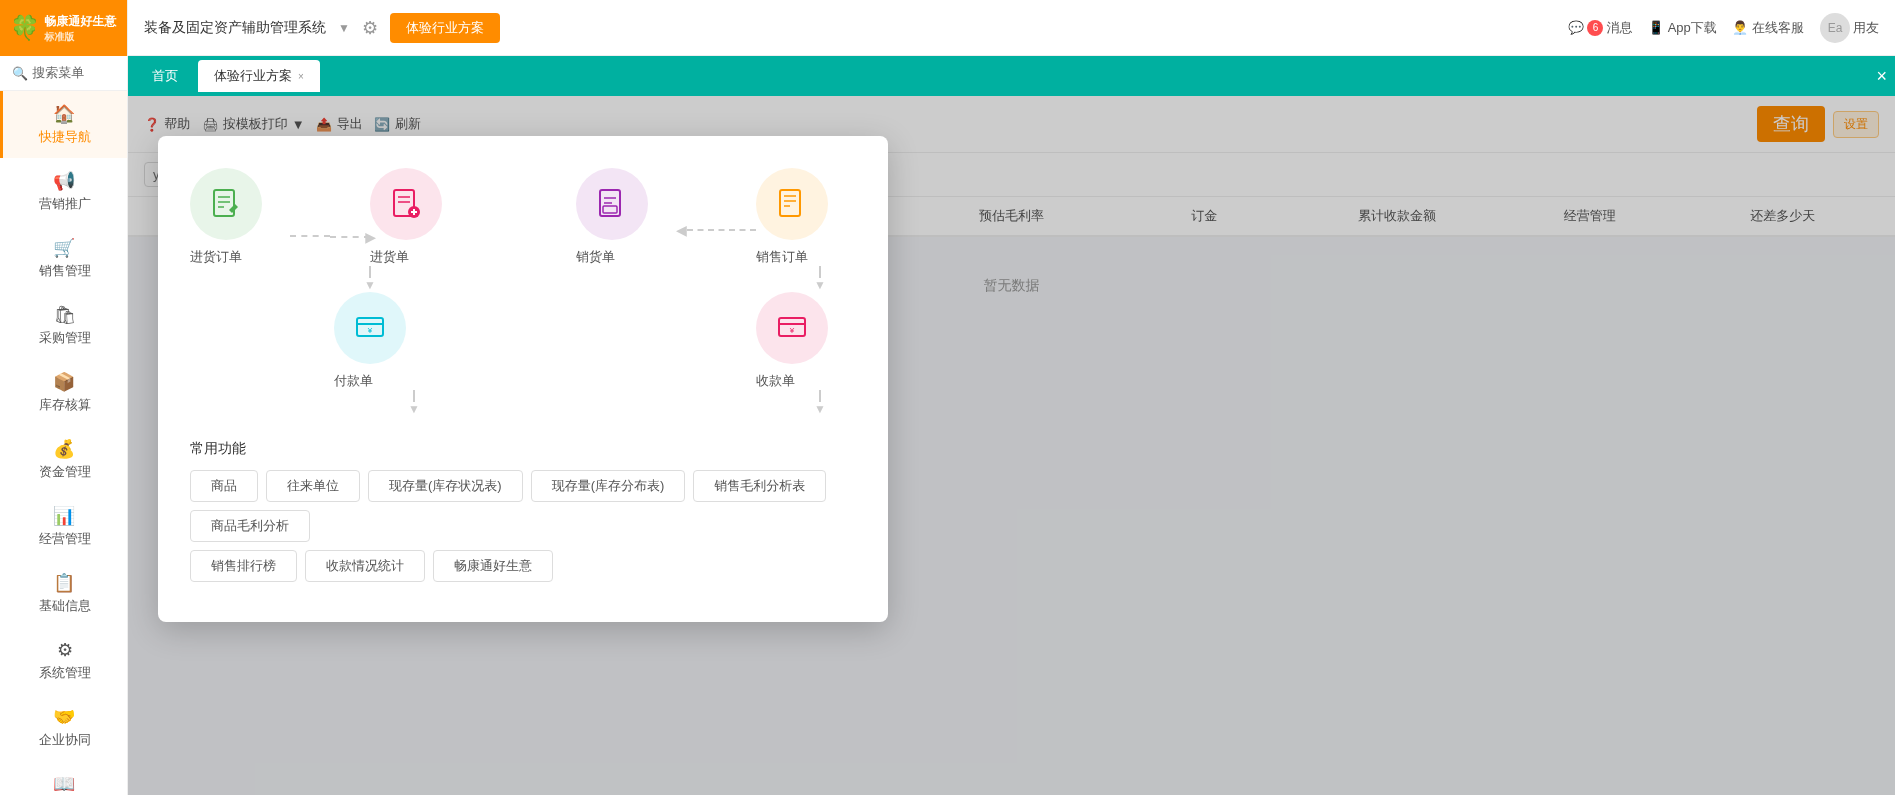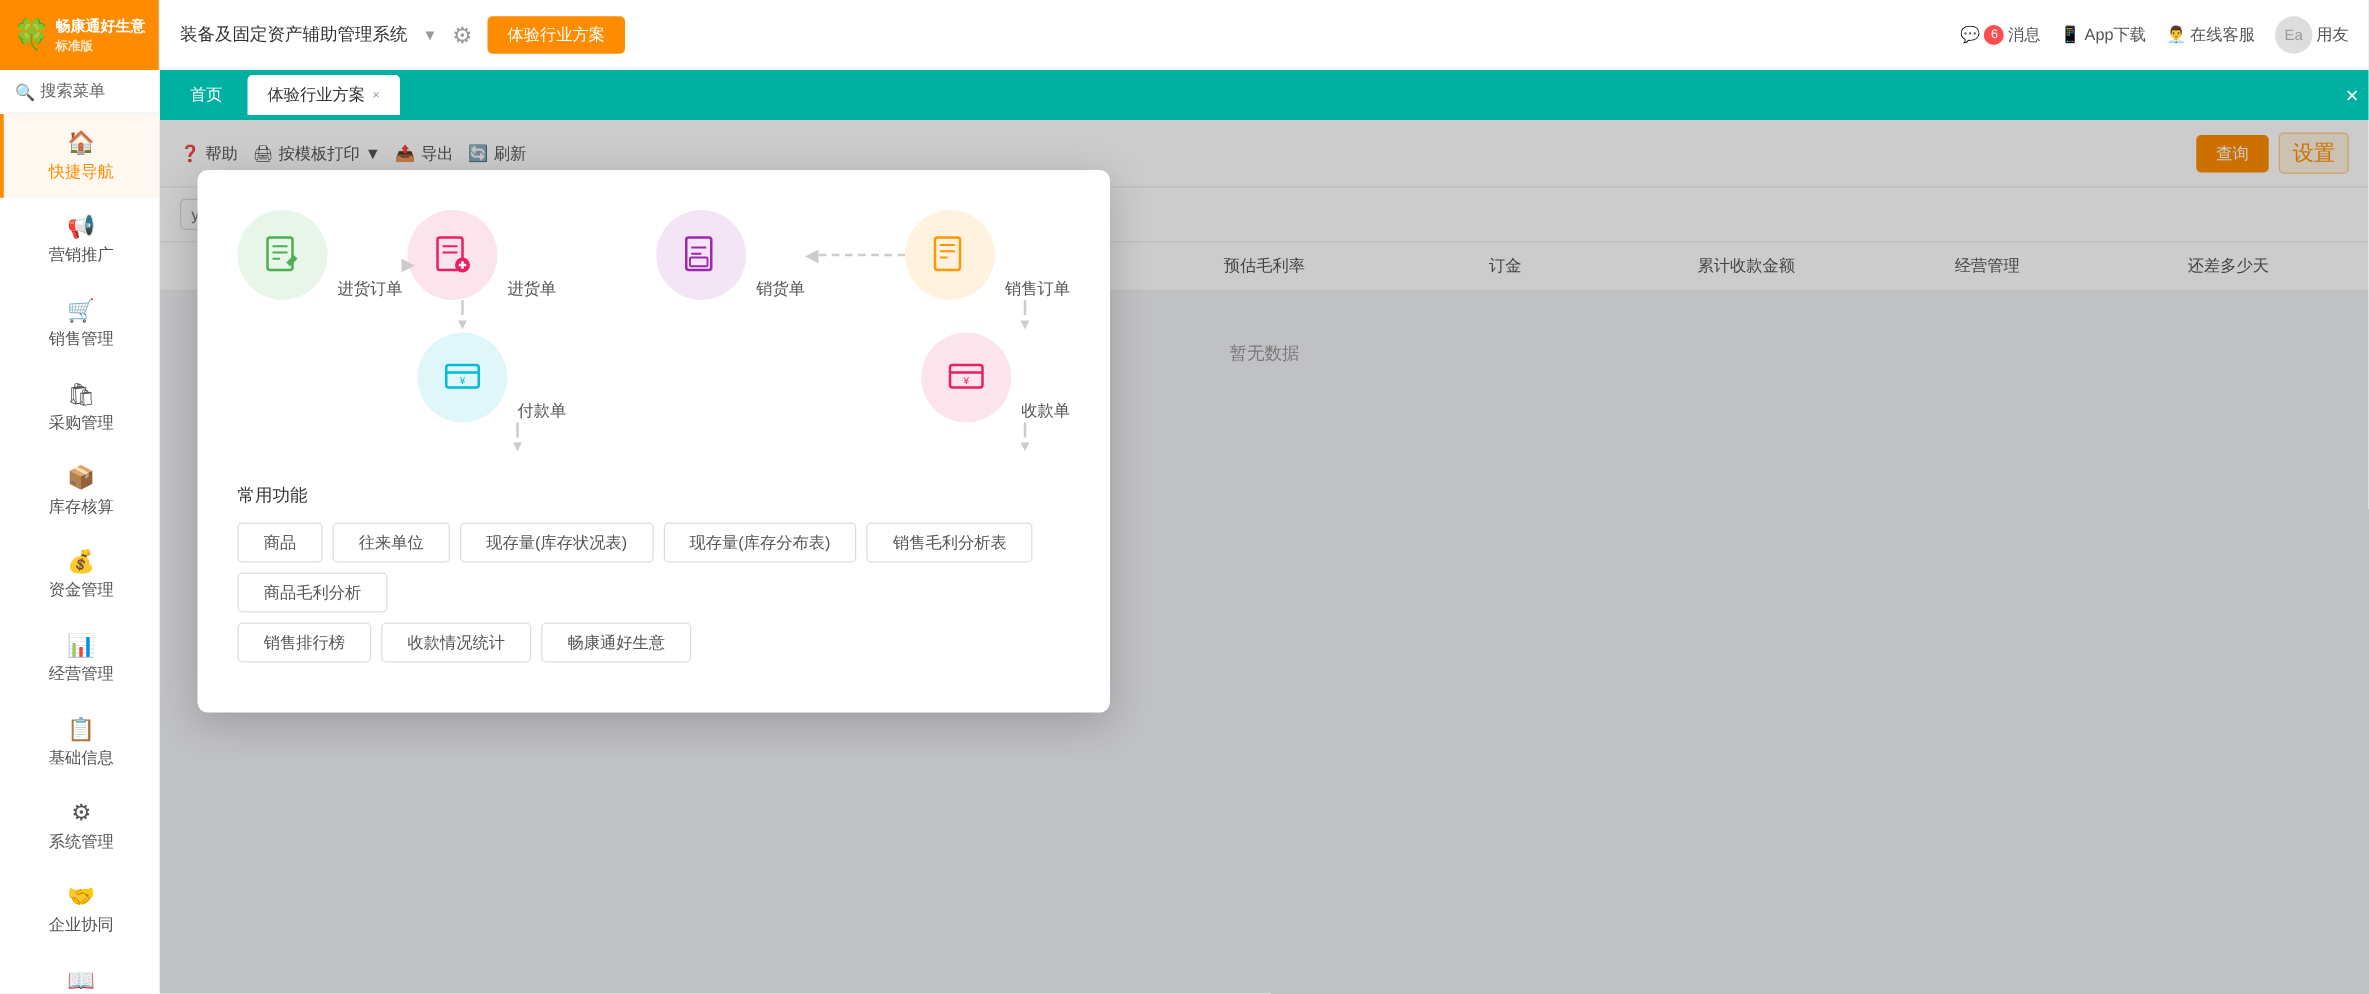--- a/index.html
+++ b/index.html
@@ -166,30 +166,30 @@
       color: #555;
       cursor: pointer;
     }
     .query-btn {
       background: #ff8c00;
       color: white;
       border: none;
       padding: 6px 16px;
       border-radius: 4px;
       cursor: pointer;
-      font-size: 13px;
+      font-size: 18px;
     }
     .settings-btn {
       background: #fff3e0;
       color: #ff8c00;
       border: 1px solid #ffcc80;
       padding: 4px 10px;
       border-radius: 4px;
       cursor: pointer;
-      font-size: 17px;
+      font-size: 12px;
     }
 
     
     .filter-row {
       background: white;
       padding: 8px 16px;
       display: flex;
       align-items: center;
       gap: 12px;
       border-bottom: 1px solid #eee;
@@ -253,22 +253,22 @@
       box-shadow: 0 8px 32px rgba(0,0,0,0.2);
       padding: 32px;
     }
 
     
     .flow-section {
       margin-bottom: 24px;
     }
     .flow-item {
       display: flex;
-      flex-direction: row;
-      align-items: flex-end;
+      flex-direction: column;
+      align-items: flex-start;
       gap: 8px;
       min-width: 100px;
     }
     .flow-circle {
       width: 72px;
       height: 72px;
       border-radius: 50%;
       display: flex;
       align-items: center;
       justify-content: center;

